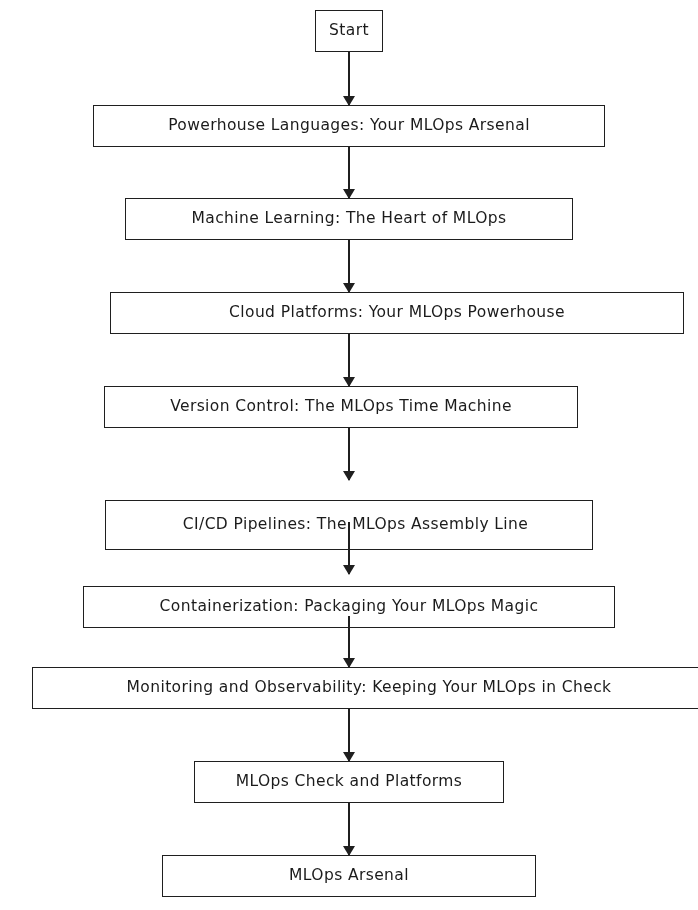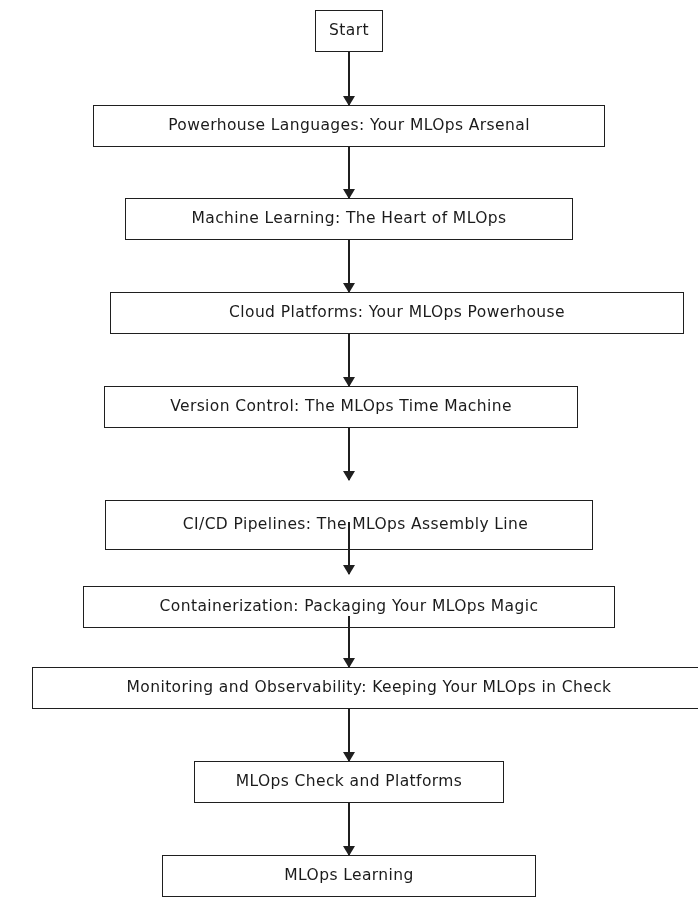--- a/index.html
+++ b/index.html
@@ -130,16 +130,16 @@
 
   <div class="node" style="left:194px; top:761px; width:310px; height:42px;">
     <span class="label">MLOps Check and Platforms</span>
   </div>
 
   <div class="connector" style="left:348px; top:803px; height:52px;">
     <span class="arrowhead"></span>
   </div>
 
   <div class="node" style="left:162px; top:855px; width:374px; height:42px;">
-    <span class="label">MLOps Learning</span>
+    <span class="label">MLOps Arsenal</span>
   </div>
 
 </div>
 
 </body></html>

